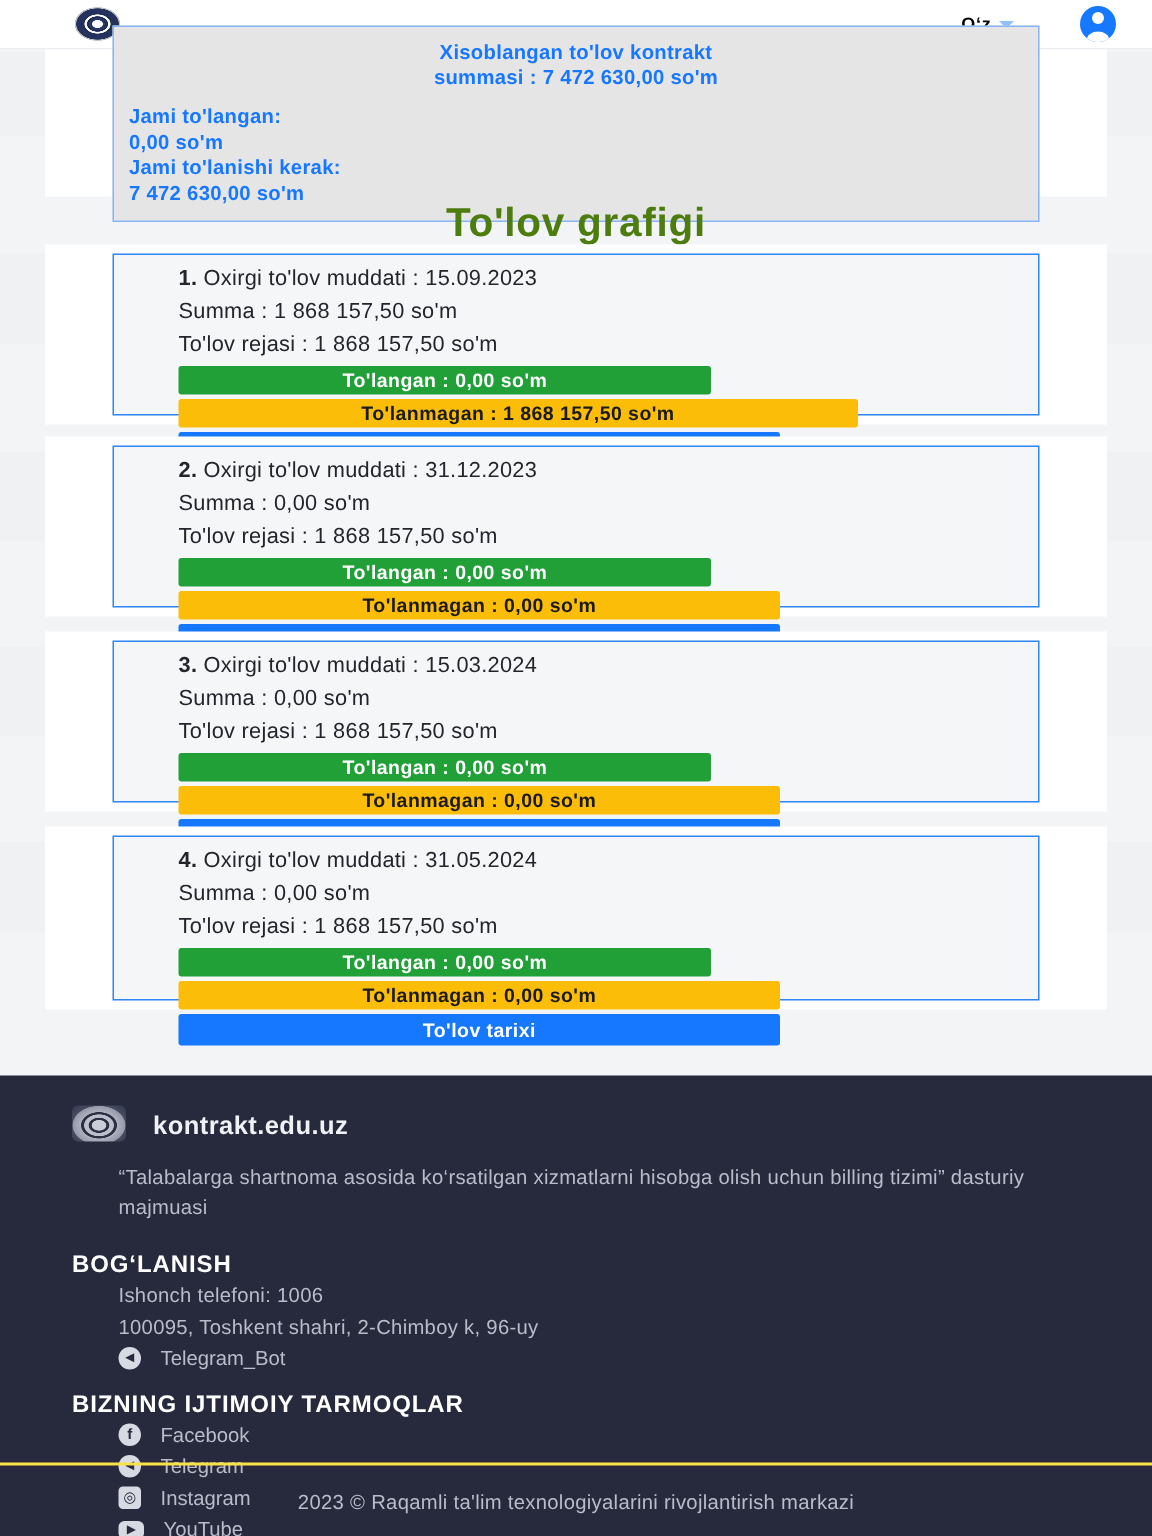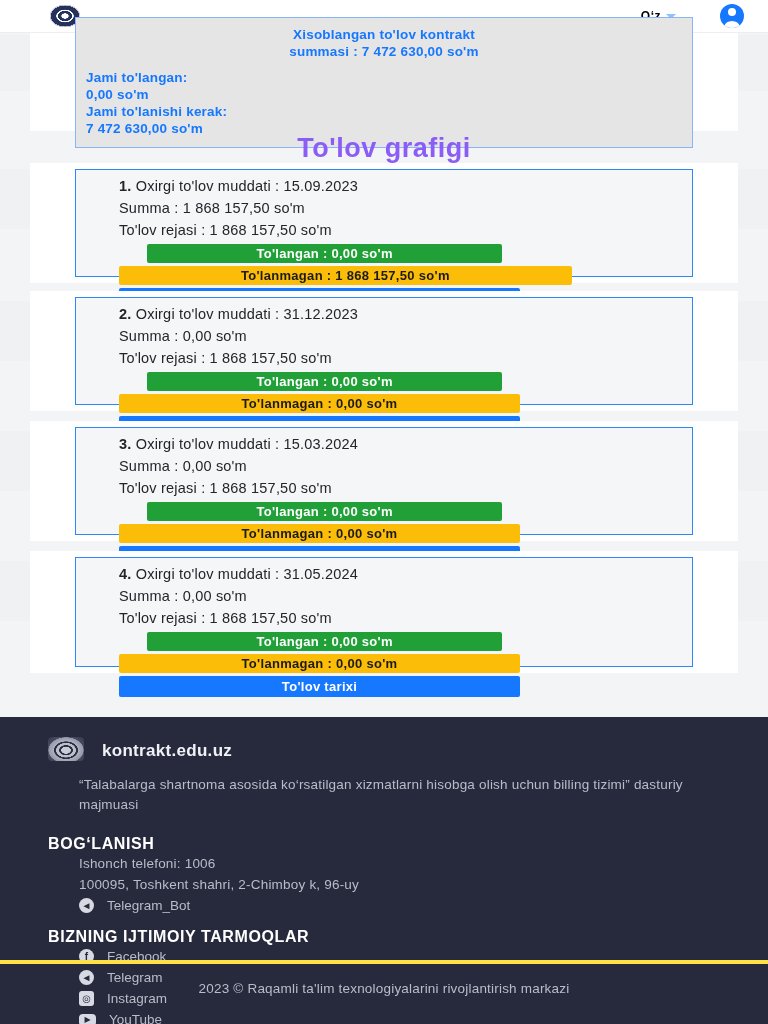--- a/index.html
+++ b/index.html
@@ -110,21 +110,21 @@
     padding: 8px 10px 10px 10px;
     color: #1677ff; font-weight: bold; font-size: 13.5px;
     line-height: 17px; letter-spacing: .2px;
   }
   .summary-top { text-align: center; }
   .summary-rest { margin-top: 9px; }
 
   .section-title {
     position: absolute; left: 0; right: 0; top: 100px;
     text-align: center; font-size: 27px; font-weight: bold;
-    color: #8b5cf6; letter-spacing: .5px;
+    color: #4d7c0f; letter-spacing: .5px;
   }
 
   
   .card-slot {
     position: absolute; left: 30px; right: 30px;
     background: #ffffff;
   }
   .card {
     position: absolute; left: 45px; right: 45px; top: 6px; bottom: 6px;
     border: 1px solid #2f86f6; background: #f5f6f7;
@@ -134,21 +134,21 @@
     font-size: 14.5px; color: #22252b; line-height: 22px;
     letter-spacing: .2px; white-space: nowrap;
   }
   .row .num { font-weight: bold; }
   .bar {
     height: 19px; border-radius: 2px;
     display: flex; align-items: center; justify-content: center;
     font-size: 13px; font-weight: bold; letter-spacing: .3px;
     white-space: nowrap; margin-top: 3px;
   }
-  .bar-paid   { background: #21a038; color: #ffffff; margin-left: 28px; }
+  .bar-paid   { background: #21a038; color: #ffffff; }
   .bar-unpaid { background: #fbbd08; color: #1b1b1b; }
   .bar-history{
     background: #1677ff; color: #ffffff; height: 21px;
     justify-content: center;
   }
 
   
   .footer {
     position: absolute; left: 0; right: 0; top: 717px;
     height: 307px; background: #272a3d;
@@ -186,22 +186,22 @@
     width: 15px; height: 15px; border-radius: 50%;
     background: #d8dae3; color: #272a3d; flex: none;
     font-size: 10px; font-weight: bold;
     display: flex; align-items: center; justify-content: center;
   }
   .soc.sq { border-radius: 3px; }
   .soc.yt { width: 17px; height: 12px; border-radius: 4px; font-size: 8px; }
   .copyright {
     position: absolute; left: 0; right: 0; bottom: 9px;
     text-align: center; font-size: 13.5px; line-height: 21px;
-    color: #b9bcc9; letter-spacing: .2px; padding: 16px 60px;
-    border-top: 4px solid #fde047; padding-top: 14px;
+    color: #b9bcc9; letter-spacing: .2px; padding: 3px 60px;
+    border-top: 2px solid #fde047; padding-top: 14px;
   }
 </style>
 </head>
 <body>
 
 <div class="page">
 
   <div class="topbar">
     <div class="brand-logo">
       <div class="emblem"></div>

